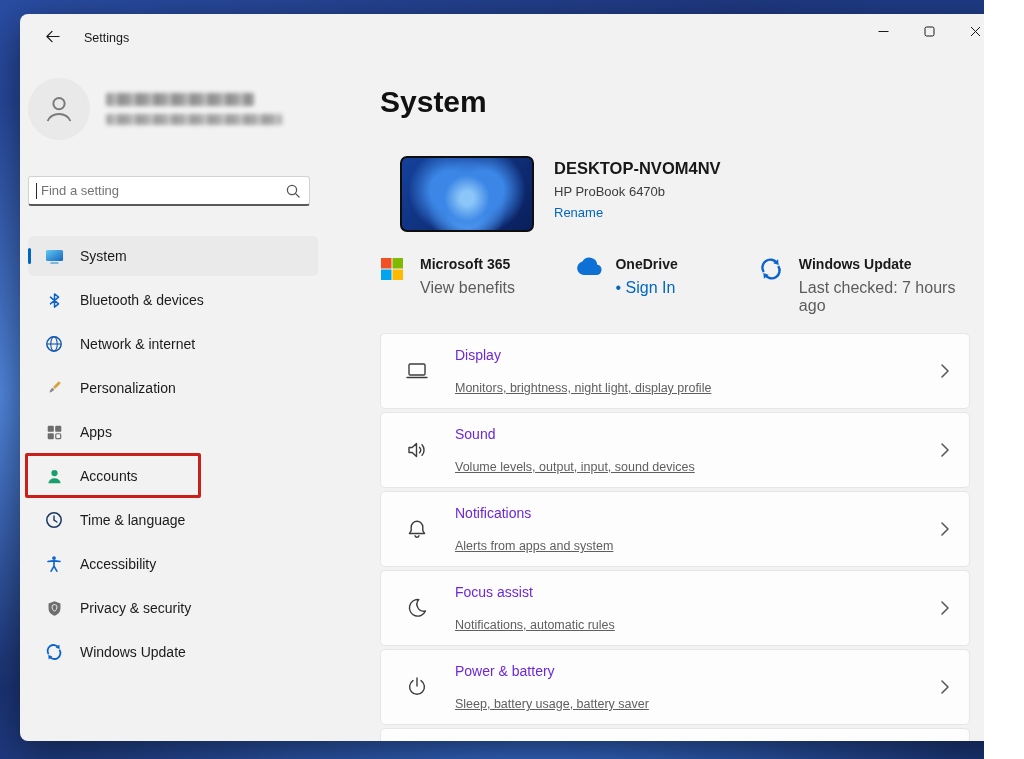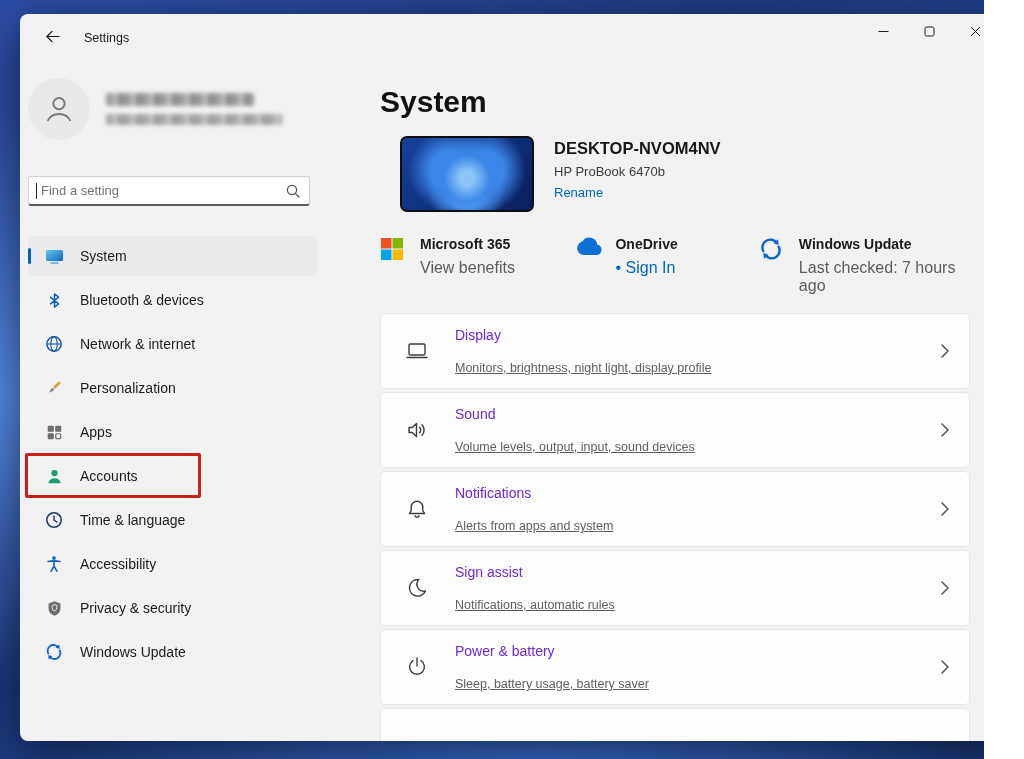--- a/index.html
+++ b/index.html
@@ -56,21 +56,21 @@
   .accent{ position:absolute; left:0; top:12px; width:3px; height:16px; border-radius:2px; background:#0067c0; }
   .nicon{ width:20px; height:20px; display:flex; align-items:center; justify-content:center;
     margin-right:16px; flex:none; }
   .annotation{ position:absolute; left:-3px; top:-3px; width:176px; height:45px;
     border:3px solid #c9211a; border-radius:2px; pointer-events:none; }
 
   
   .main{ position:absolute; left:360px; top:48px; width:590px; }
   .page-title{ margin-top:22px; font-size:30px; line-height:36px; font-weight:700; color:#111; }
 
-  .device{ display:flex; margin-top:16px;padding-left:20px; }
+  .device{ display:flex; margin-top:36px;padding-left:20px; }
   .thumb{ width:134px; height:76px; border:2px solid #0e0e0e; border-radius:7px; flex:none;
     background:
       radial-gradient(circle at 50% 56%, #8cc6f8 0 9%, transparent 30%),
       radial-gradient(circle at 37% 45%, #3b86e6 0 22%, transparent 46%),
       radial-gradient(circle at 63% 45%, #3b86e6 0 22%, transparent 46%),
       radial-gradient(circle at 50% 70%, #4a93ec 0 24%, transparent 48%),
       linear-gradient(135deg,#15419b,#0a1f5c); }
   .device-info{ margin-left:20px; padding-top:3px; }
   .dev-name{ font-size:16.5px; font-weight:700; color:#181818; }
   .dev-model{ font-size:13px; color:#3c3c3c; margin-top:6px; }
@@ -390,21 +390,21 @@
           </span>
         </div>
 
         <div class="row">
           <span class="ricon">
             <svg width="24" height="24" viewBox="0 0 24 24" fill="none" stroke="#3c3c3c" stroke-width="1.4" stroke-linejoin="round">
                 <path d="M13.8 3.6 a8.3 8.3 0 1 0 6.6 11.4 a6.9 6.9 0 0 1 -6.6 -11.4 Z"></path>
               </svg>
           </span>
           <div class="row-text">
-            <div class="r-title">Sign assist</div>
+            <div class="r-title">Focus assist</div>
             <div class="r-sub">Notifications, automatic rules</div>
           </div>
           <span class="chev">
             <svg width="8" height="14" viewBox="0 0 8 14">
                 <path d="M1 1 L7 7 L1 13" stroke="#5a5a5a" stroke-width="1.6" fill="none" stroke-linecap="round" stroke-linejoin="round"></path>
               </svg>
           </span>
         </div>
 
         <div class="row">

